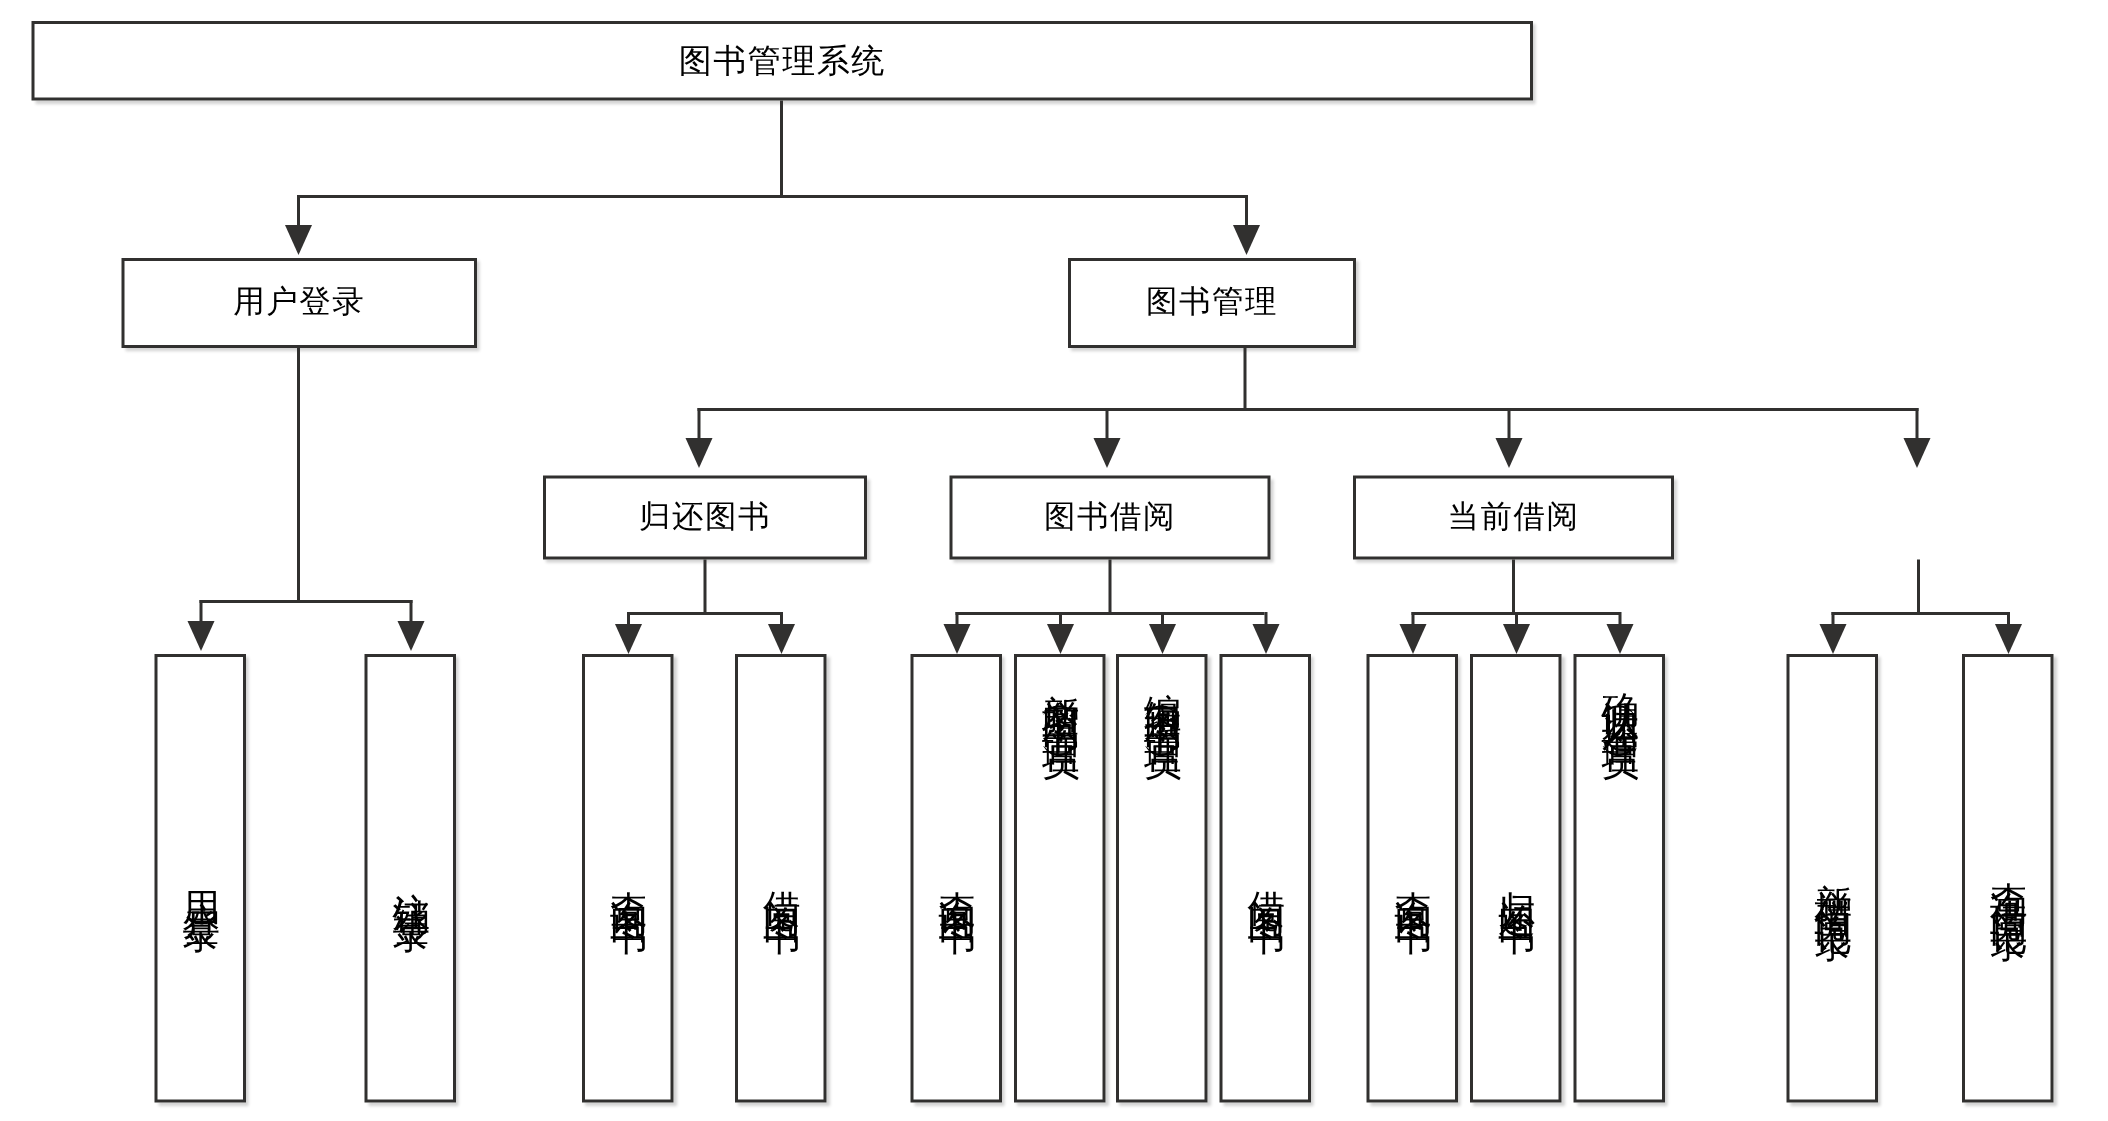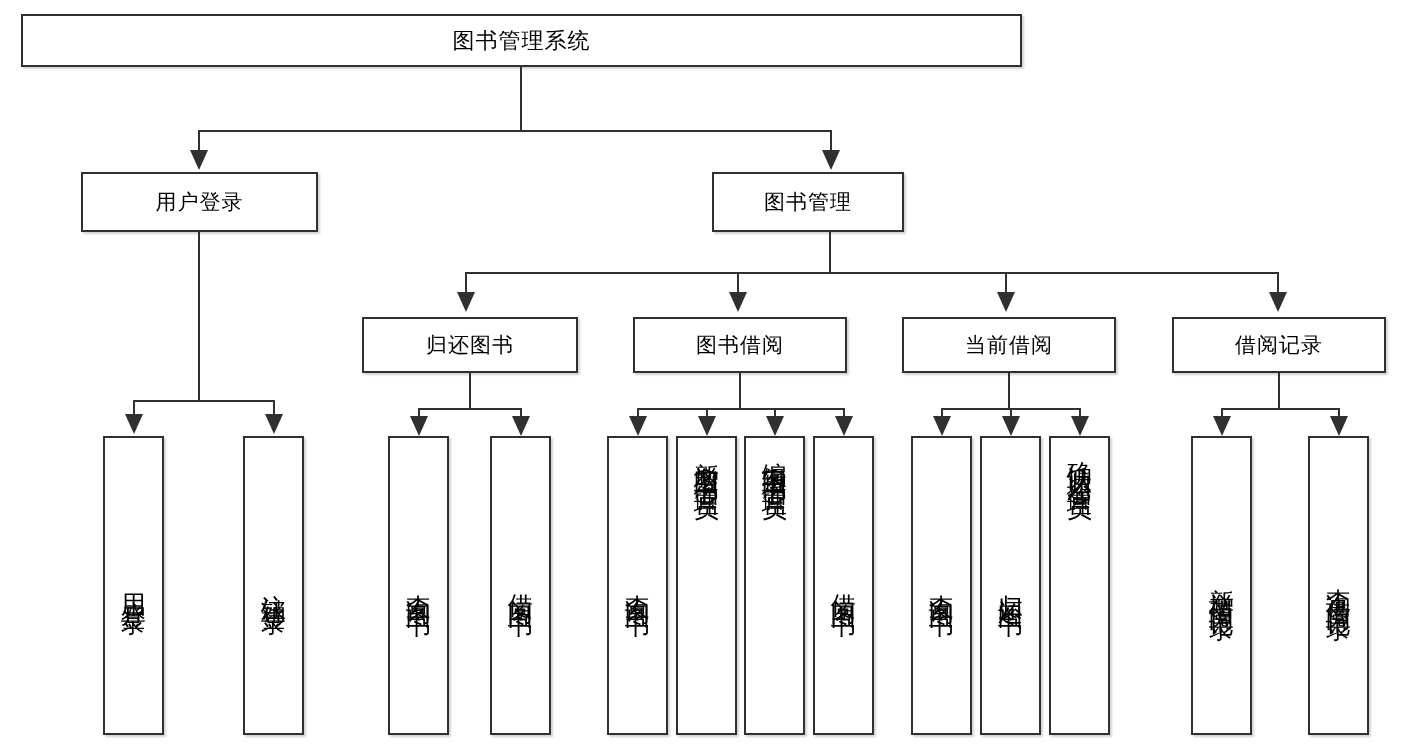--- a/index.html
+++ b/index.html
@@ -128,23 +128,20 @@
 
   <div class="node h-node" style="left:362px;top:317px;width:216px;height:56px;">
     <span class="lbl">归还图书</span>
   </div>
   <div class="node h-node" style="left:633px;top:317px;width:214px;height:56px;text-align:right;">
     <span class="lbl">图书借阅</span>
   </div>
   <div class="node h-node" style="left:902px;top:317px;width:214px;height:56px;">
     <span class="lbl">当前借阅</span>
   </div>
-  <div class="node h-node" style="left:1172px;top:317px;width:214px;height:56px;">
-    <span class="lbl">借阅记录</span>
-  </div>
 
   <div class="vline" style="left:469px;top:373px;height:35px;"></div>
   <div class="hline" style="left:418px;top:408px;width:104px;"></div>
   <div class="vline" style="left:418px;top:408px;height:10px;"></div>
   <div class="arrow" style="left:410px;top:416px;"></div>
   <div class="vline" style="left:520px;top:408px;height:10px;"></div>
   <div class="arrow" style="left:512px;top:416px;"></div>
 
   <div class="vline" style="left:739px;top:373px;height:35px;"></div>
   <div class="hline" style="left:637px;top:408px;width:206px;"></div>

